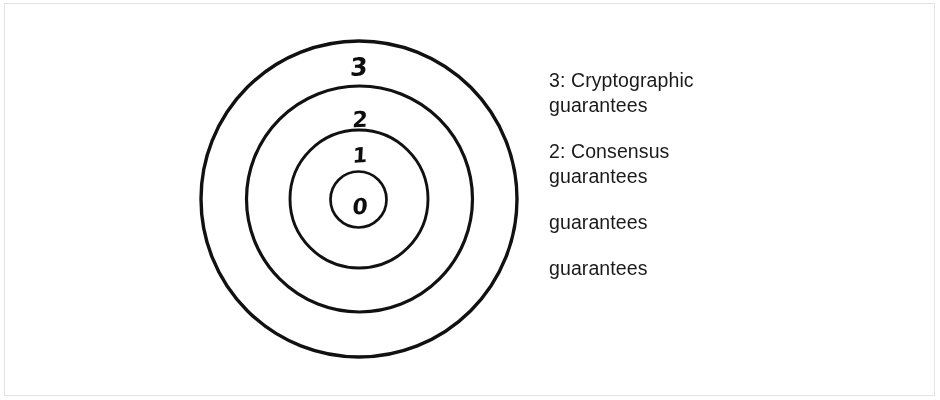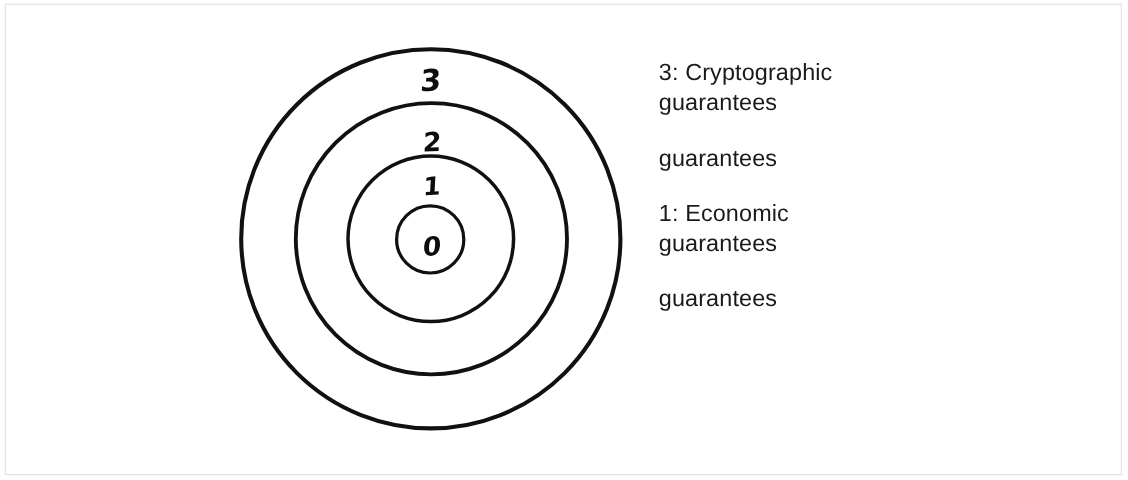--- a/index.html
+++ b/index.html
@@ -44,20 +44,21 @@
     line-height: 1;
   }
   #legend {
     position: absolute;
     left: 549px;
     top: 49px;
     width: 340px;
   }
   .legend-entry {
     margin-bottom: 21px;
+    margin-top: 19px;
   }
   .legend-entry:last-child {
     margin-bottom: 0;
   }
   .legend-line {
     font-family: "Liberation Sans", sans-serif;
     font-size: 19.5px;
     line-height: 25px;
     color: #1a1a1a;
     letter-spacing: 0.1px;
@@ -89,25 +90,25 @@
   <div class="ring-label" style="left:360px; top:207px; font-size:22px; transform: translate(-50%,-50%) skewX(-8deg) rotate(-3deg);">0</div>
 
   <div id="legend">
 
     <div class="legend-entry">
       <div class="legend-line">3: Cryptographic</div>
       <div class="legend-line">guarantees</div>
     </div>
 
     <div class="legend-entry">
+      <div class="legend-line">2: Consensus</div>
       <div class="legend-line">guarantees</div>
     </div>
 
     <div class="legend-entry">
-      <div class="legend-line">1: Economic</div>
       <div class="legend-line">guarantees</div>
     </div>
 
     <div class="legend-entry">
       <div class="legend-line">guarantees</div>
     </div>
 
   </div>
 
 </div>

